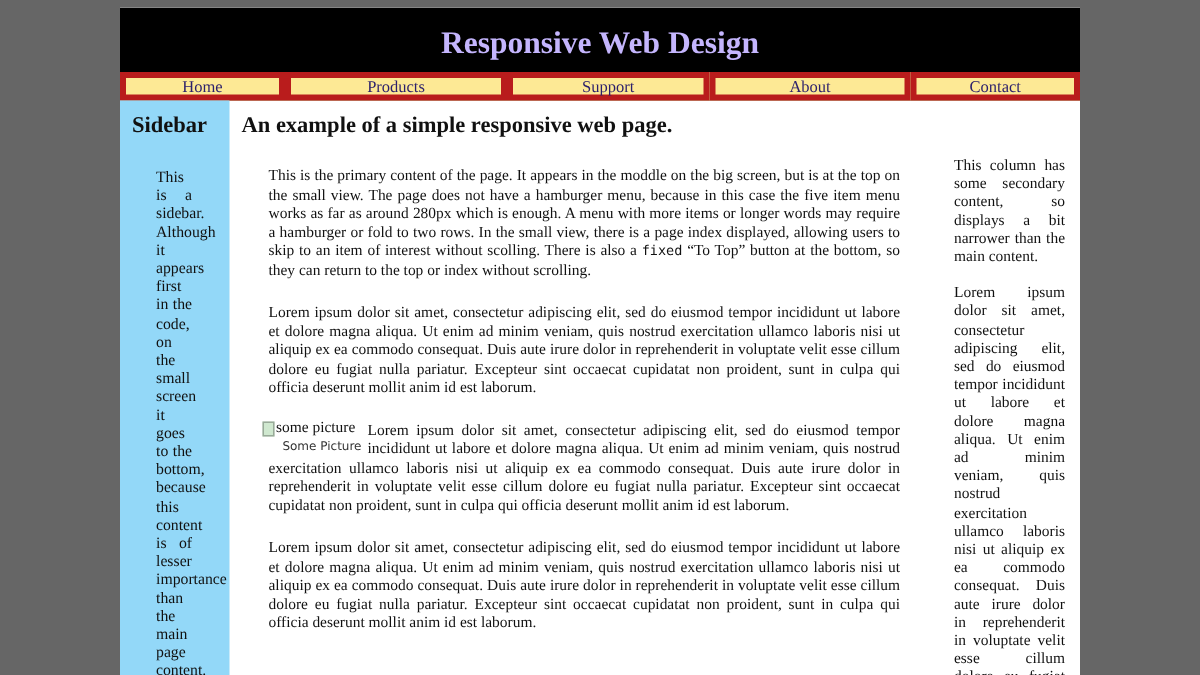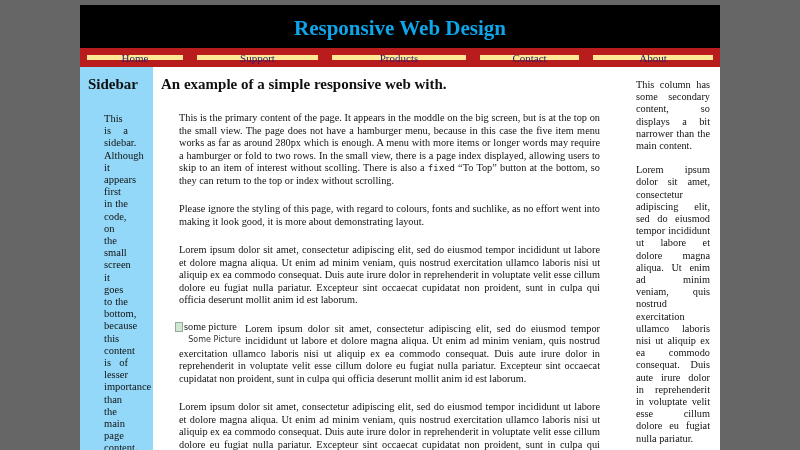--- a/index.html
+++ b/index.html
@@ -7,28 +7,28 @@
     width:800px; height:450px; overflow:hidden;
     background:#666666;
     font-family:"Liberation Serif", "DejaVu Serif", serif;
     color:#111;
   }
   .page {
     position:absolute; left:80px; top:5px; width:640px; height:445px;
     background:#ffffff; overflow:hidden;
   }
   .header {
-    height:43px; background:#000; color:#0ea5e9;
+    height:43px; background:#000; color:#c4b5fd;
     display:flex; align-items:center; justify-content:center;text-align:center;
   }
   .header h1 { margin:0; font-size:21px; font-weight:bold; padding-top:3px; }
   .nav { display:flex; height:19px; background:#000; }
   .nav a {
     box-sizing:border-box; display:flex; align-items:center; justify-content:center;
-    background:#fde995; border:7px solid #b91c1c; color:#2b1f6b;
+    background:#fde995; border:4px solid #b91c1c; color:#2b1f6b;
     font-size:11px; text-decoration:none; height:19px;
   }
   .cols { display:flex; height:383px; }
   .sidebar {
     width:73px; background:#93d8f8; box-sizing:border-box; padding:0 9px 0 8px;
   }
   .sidebar h2 { margin:9px 0 0 0; font-size:15px; font-weight:bold; }
   .sidebar p {
     margin:16px; font-size:10.5px; line-height:12.2px; text-align:justify;
   }
@@ -48,50 +48,49 @@
   .figure .alt { font-size:10.3px; line-height:12px; display:flex; align-items:center; white-space:nowrap; }
   .figure .broken {
     display:inline-block; width:6px; height:8px; border:1px solid #9a9; background:#cfe8cf; margin-right:1px;
   }
   .figure .cap { font-family:"DejaVu Sans", sans-serif; font-size:8px; color:#333; line-height:10px; }
   .third { width:95px; box-sizing:border-box; padding:0 10px 0 7px; }
   .third h2 { margin:6px 0 0 0; font-size:12.5px; line-height:15px; font-weight:bold; }
   .third p {
     margin:0; font-size:10.3px; line-height:12.2px; text-align:justify; padding-left:4px;
   }
-  .third p.first { margin-top:12px; }
+  .third p.first { margin-top:38px; }
   .third p.second { margin-top:12px; }
 </style>
 </head>
 <body>
 
 <div class="page">
   <header class="header">
     <h1>Responsive Web Design</h1>
   </header>
 
   <nav class="nav">
     <a href="#" style="width:110px">Home</a>
+    <a href="#" style="width:148px">Products</a>
     <a href="#" style="width:135px">Support</a>
-    <a href="#" style="width:148px">Products</a>
+    <a href="#" style="width:134px">About</a>
     <a href="#" style="width:113px">Contact</a>
-    <a href="#" style="width:134px">About</a>
   </nav>
 
   <div class="cols">
     <aside class="sidebar">
       <h2>Sidebar</h2>
       <p class="first"><span>This is a sidebar. Although it appears first in the code, on the small screen it goes to the bottom, because this content is of lesser importance than the main page content. This is done via the </span><code>order:</code><span> property of flexbox.</span></p>
       <p class="second">Lorem ipsum dolor sit amet, consectetur adipiscing elit, sed do eiusmod tempor incididunt ut labore et dolore magna aliqua.</p>
     </aside>
 
     <main class="main">
-      <h2>An example of a simple responsive web with.</h2>
+      <h2>An example of a simple responsive web page.</h2>
       <p class="p1"><span>This is the primary content of the page. It appears in the moddle on the big screen, but is at the top on the small view. The page does not have a hamburger menu, because in this case the five item menu works as far as around 280px which is enough. A menu with more items or longer words may require a hamburger or fold to two rows. In the small view, there is a page index displayed, allowing users to skip to an item of interest without scolling. There is also a </span><code>fixed</code><span> “To Top” button at the bottom, so they can return to the top or index without scrolling.</span></p>
-      <p class="gap">Please ignore the styling of this page, with regard to colours, fonts and suchlike, as no effort went into making it look good, it is more about demonstrating layout.</p>
       <p class="gap">Lorem ipsum dolor sit amet, consectetur adipiscing elit, sed do eiusmod tempor incididunt ut labore et dolore magna aliqua. Ut enim ad minim veniam, quis nostrud exercitation ullamco laboris nisi ut aliquip ex ea commodo consequat. Duis aute irure dolor in reprehenderit in voluptate velit esse cillum dolore eu fugiat nulla pariatur. Excepteur sint occaecat cupidatat non proident, sunt in culpa qui officia deserunt mollit anim id est laborum.</p>
       <p class="gap">
         <span class="figure">
           <span class="alt">
               <span class="broken"></span>
               <span>some picture</span>
             </span>
           <span class="cap">Some Picture</span>
         </span>
         <span>Lorem ipsum dolor sit amet, consectetur adipiscing elit, sed do eiusmod tempor incididunt ut labore et dolore magna aliqua. Ut enim ad minim veniam, quis nostrud exercitation ullamco laboris nisi ut aliquip ex ea commodo consequat. Duis aute irure dolor in reprehenderit in voluptate velit esse cillum dolore eu fugiat nulla pariatur. Excepteur sint occaecat cupidatat non proident, sunt in culpa qui officia deserunt mollit anim id est laborum.</span>

